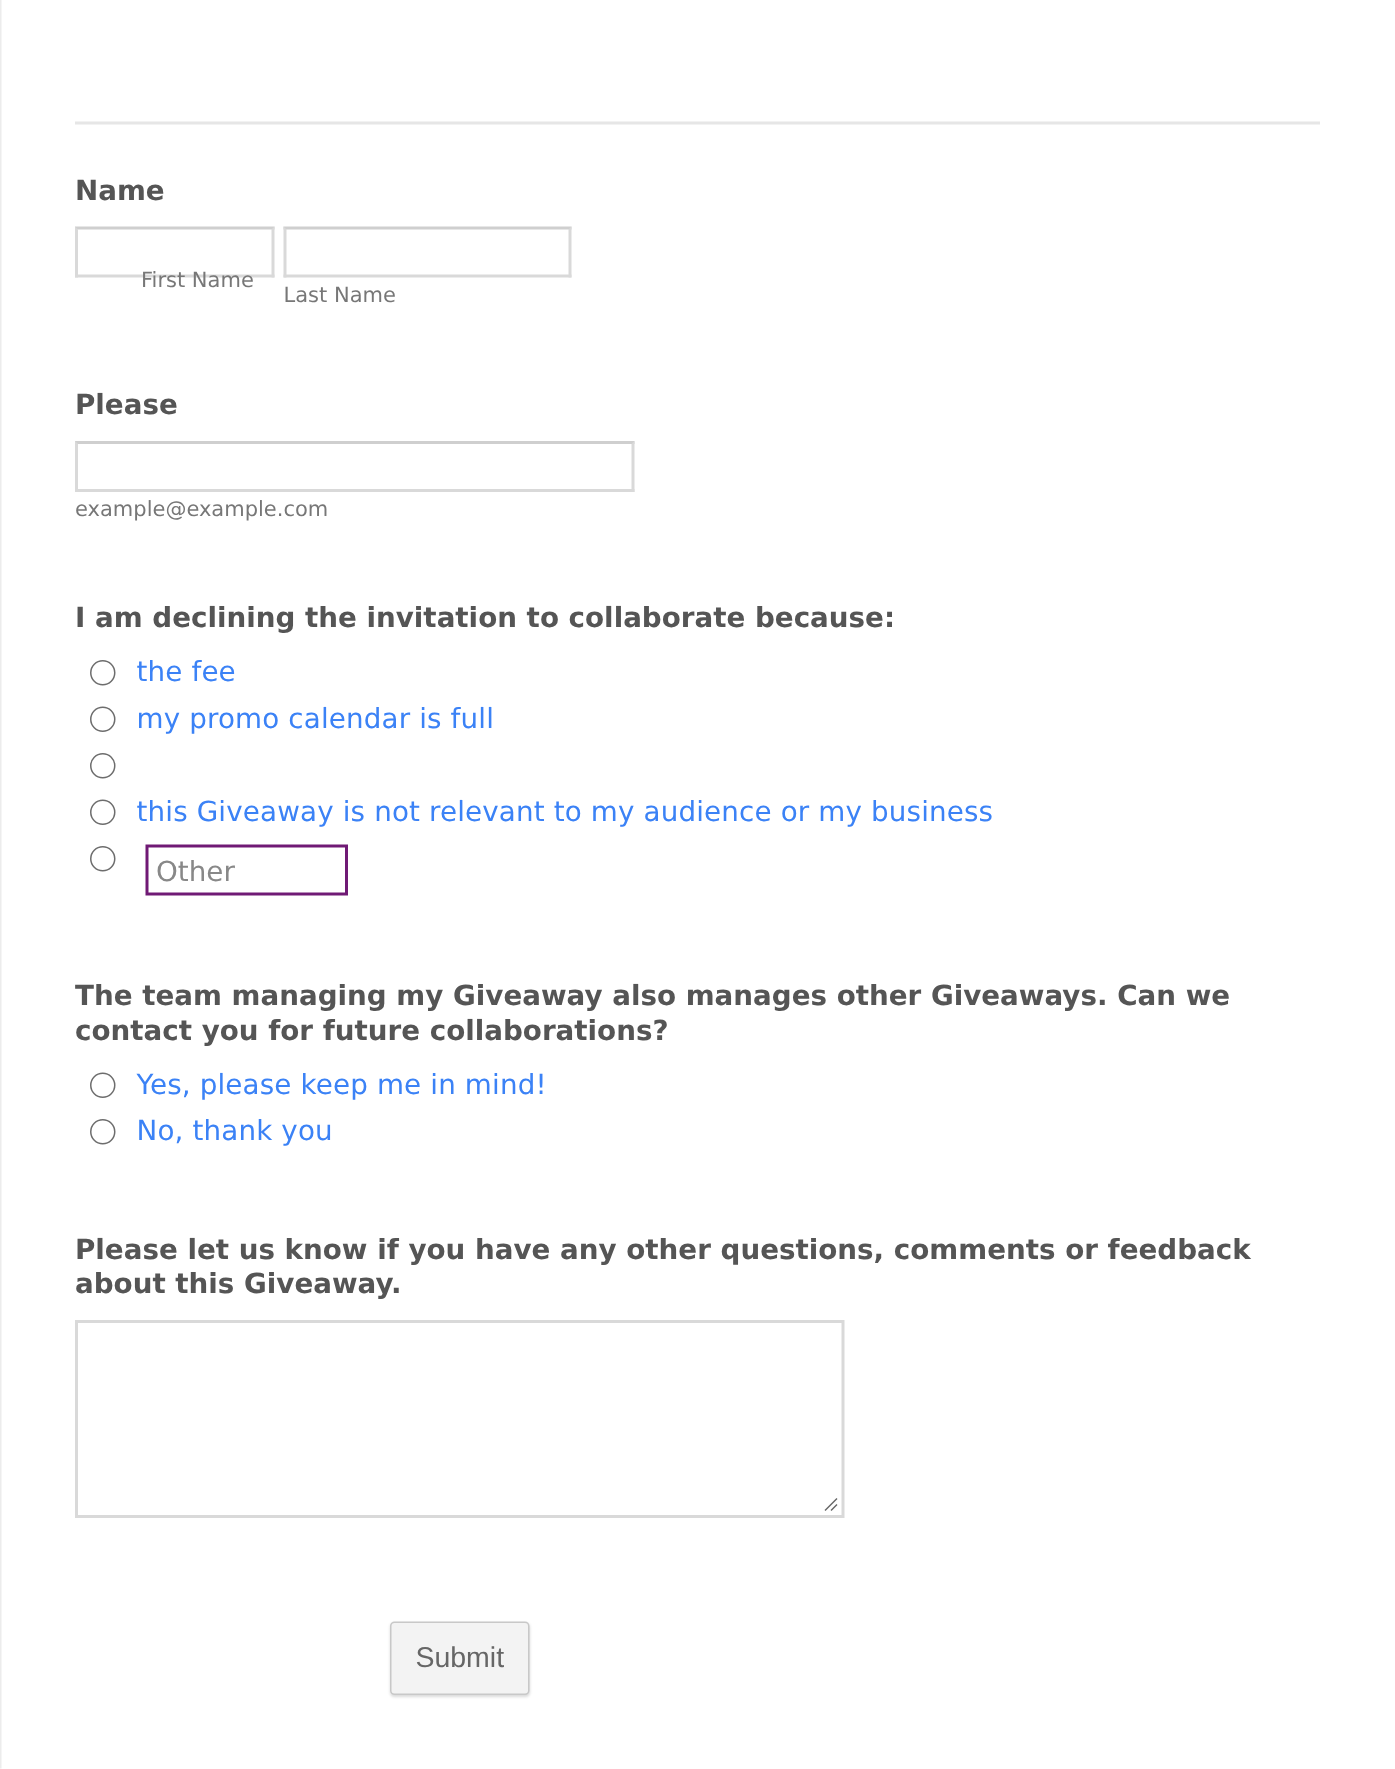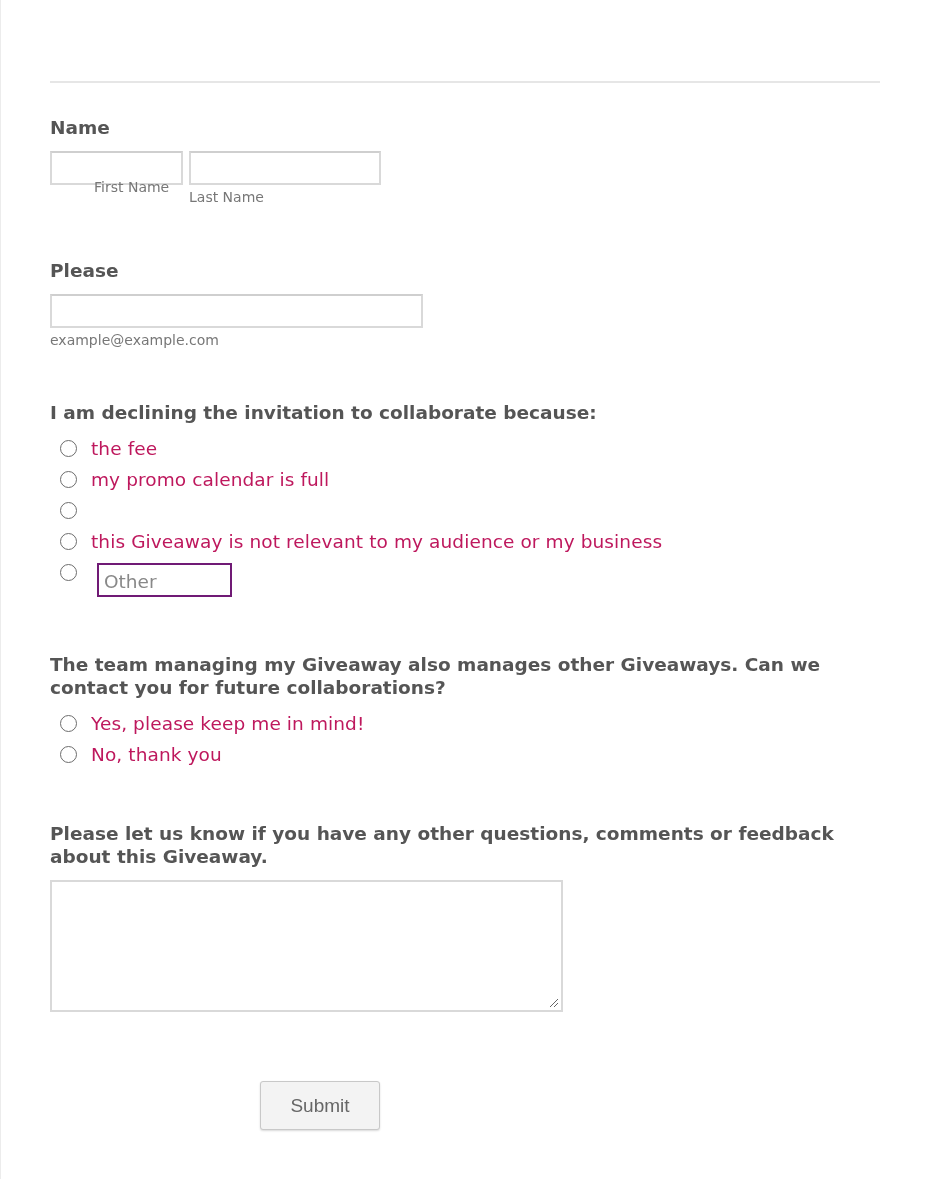--- a/index.html
+++ b/index.html
@@ -56,21 +56,21 @@
       box-sizing: border-box;
       width: 17px; height: 17px;
       border: 1.5px solid #6d6d6d;
       border-radius: 50%;
       background: #fff;
       margin-right: 14px;
       flex: none;
     }
     .radio-label {
       font-size: 18.5px;
-      color: #be185d;
+      color: #3b82f6;
       letter-spacing: 0.1px;
     }
     .other-input {
       position: absolute;
       left: 97px; top: 563px;
       width: 135px; height: 34px;
       box-sizing: border-box;
       border: 2px solid #701a75;
       font-size: 18.5px;
       color: #888888;
@@ -86,21 +86,21 @@
       background: #fff;
     }
     .resize-grip {
       position: absolute;
       right: 2px; bottom: 2px;
       width: 10px; height: 10px;
     }
     .submit {
       position: absolute;
       left: 260px; top: 1081px;
-      width: 120px; height: 49px;
+      width: 93px; height: 49px;
       box-sizing: border-box;
       border: 1px solid #c8c8c8;
       border-radius: 3px;
       background: #f3f3f3;
       box-shadow: 0 1px 2px rgba(0,0,0,0.15);
       font-family: "Liberation Sans", sans-serif;
       font-size: 19px;
       color: #666666;
       display: flex;
       align-items: center;

